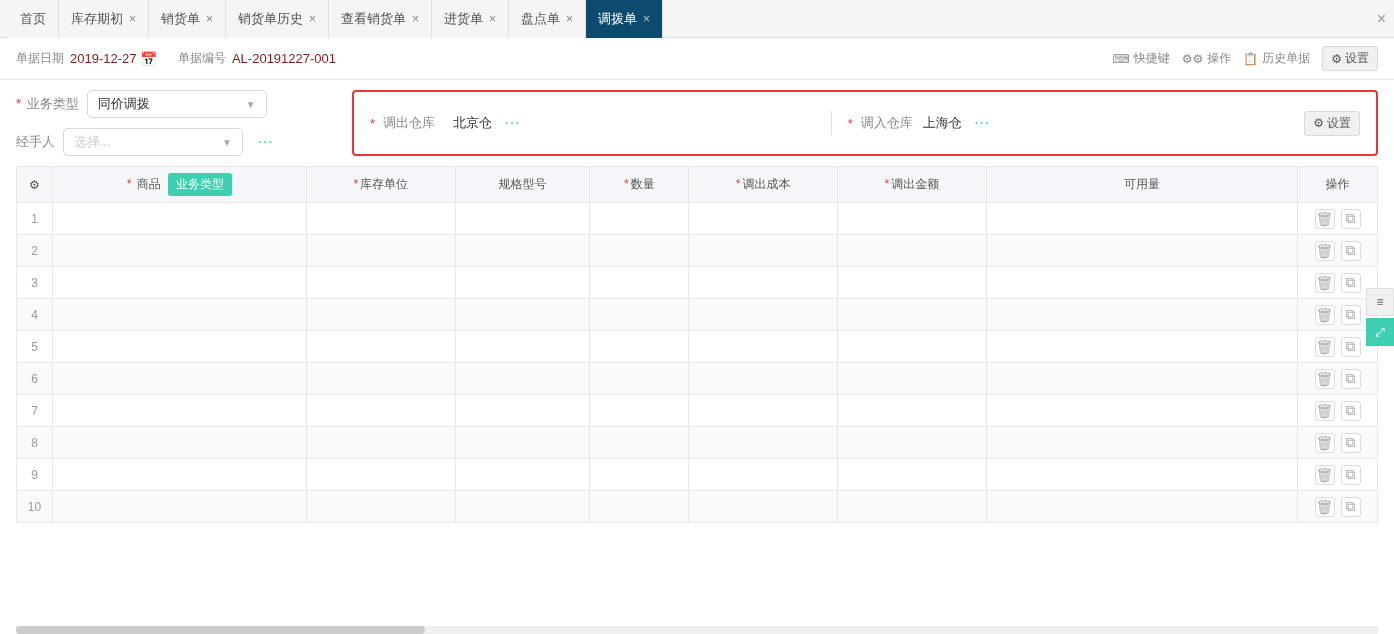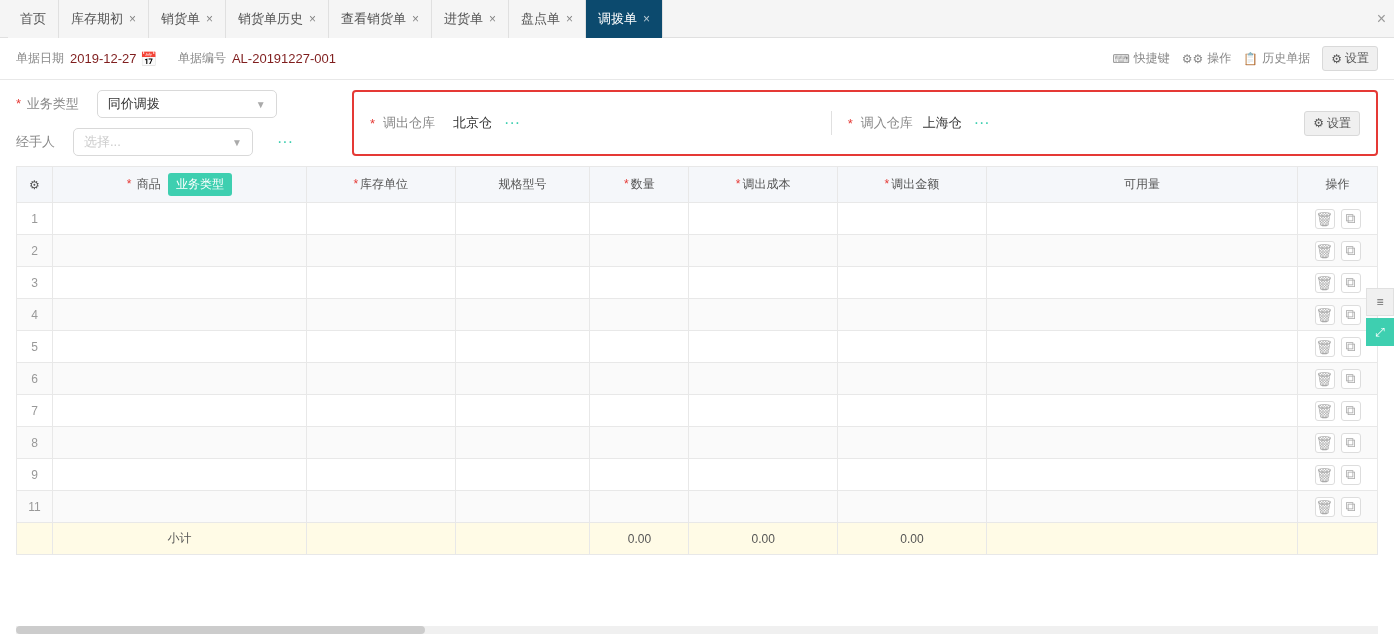--- a/index.html
+++ b/index.html
@@ -55,21 +55,21 @@
       display: flex; align-items: stretch; padding: 10px 16px; gap: 16px;
     }
     .form-left {
       display: flex; flex-direction: column; gap: 10px; min-width: 320px;
     }
     .form-right {
       flex: 1; border: 2px solid #e53935; border-radius: 4px; padding: 10px 16px;
       display: flex; align-items: center; gap: 0;
     }
     .form-field {
-      display: flex; align-items: center; gap: 18px;
+      display: flex; align-items: center; gap: 8px;
     }
     .field-label { color: #888; font-size: 13px; }
     .required-star { color: #e53935; margin-right: 2px; }
     .field-value { color: #333; font-size: 13px; }
     .field-dropdown {
       display: flex; align-items: center; gap: 4px; cursor: pointer;
       border: 1px solid #d9d9d9; border-radius: 5px; padding: 4px 10px;
       min-width: 180px; background: #fff;
     }
     .field-dropdown .arrow { color: #aaa; font-size: 10px; margin-left: auto; }
@@ -417,45 +417,34 @@
           <td></td>
           <td></td>
           <td>
             <div class="action-icons">
               <span class="icon-btn">🗑</span>
               <span class="icon-btn">⧉</span>
             </div>
           </td>
         </tr>
         <tr>
-          <td class="row-num">11</td>
-          <td></td>
-          <td></td>
-          <td></td>
-          <td></td>
-          <td></td>
-          <td></td>
-          <td></td>
-          <td>
-            <div class="action-icons">
-              <span class="icon-btn">🗑</span>
-              <span class="icon-btn">⧉</span>
-            </div>
-          </td>
-        </tr>
-        <tr class="subtotal-row">
-          <td></td>
-          <td>小计</td>
-          <td></td>
-          <td></td>
-          <td>0.00</td>
-          <td>0.00</td>
-          <td>0.00</td>
-          <td></td>
-          <td></td>
+          <td class="row-num">10</td>
+          <td></td>
+          <td></td>
+          <td></td>
+          <td></td>
+          <td></td>
+          <td></td>
+          <td></td>
+          <td>
+            <div class="action-icons">
+              <span class="icon-btn">🗑</span>
+              <span class="icon-btn">⧉</span>
+            </div>
+          </td>
         </tr>
       </tbody>
     </table>
   </div>
 
   <div class="scrollbar-row">
     <div class="scrollbar-thumb"></div>
   </div>
 </div>
 

